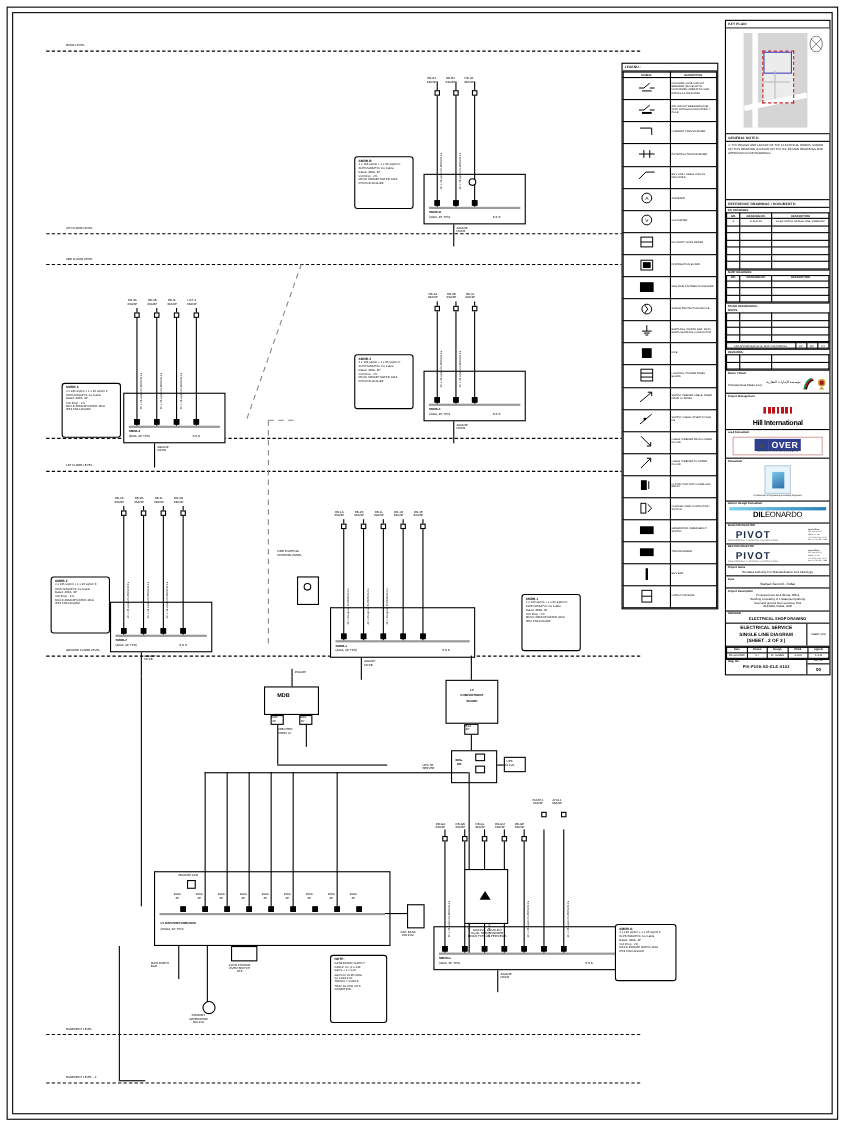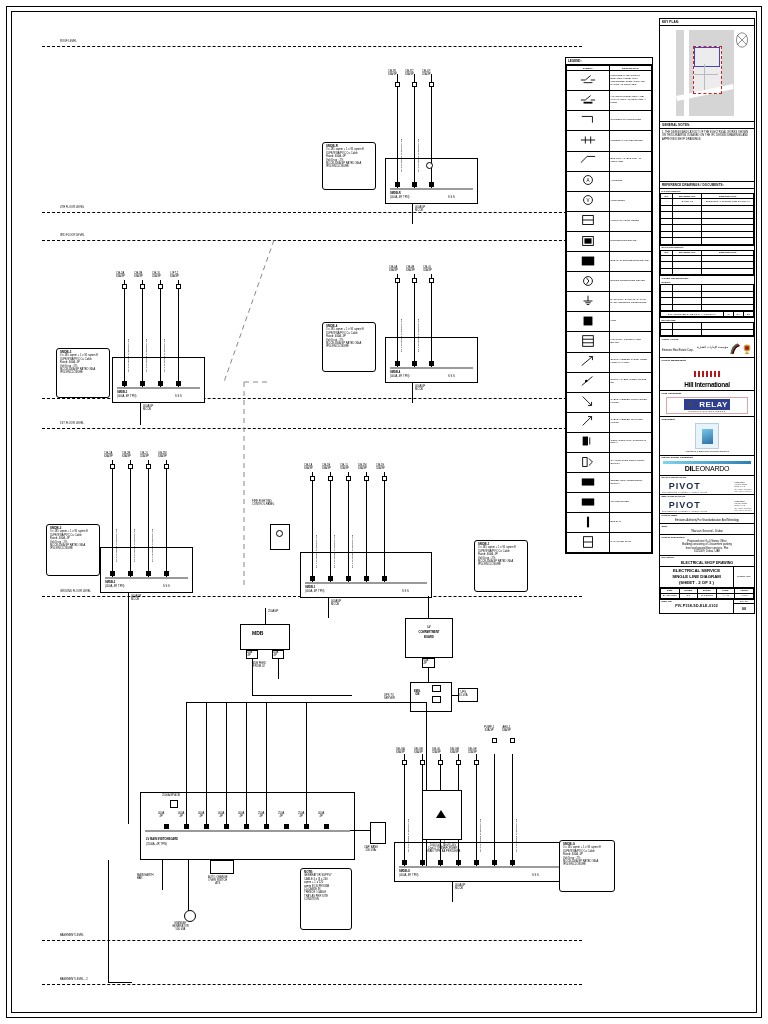--- a/index.html
+++ b/index.html
@@ -840,21 +840,21 @@
         <div class="hill-name">Hill International</div>
       </div>
     </div>
 
     <div class="rsec">
       <div class="fieldlbl">Lead Consultant</div>
       <div style="padding:2px 6px;">
         <div class="ehaf-wrap">
           <div class="ehaf-row">
             <div class="ehaf-sq">⬛</div>
-            <div class="ehaf-name">RELAY</div>
+            <div class="ehaf-name">OVER</div>
           </div>
           <div class="ehaf-sub">CONSULTING ENGINEERS</div>
         </div>
       </div>
     </div>
 
     <div class="rsec">
       <div class="fieldlbl">Consultant</div>
       <div style="display:flex;flex-direction:column;align-items:center;padding:2px;">
         <div class="cons-logo">

